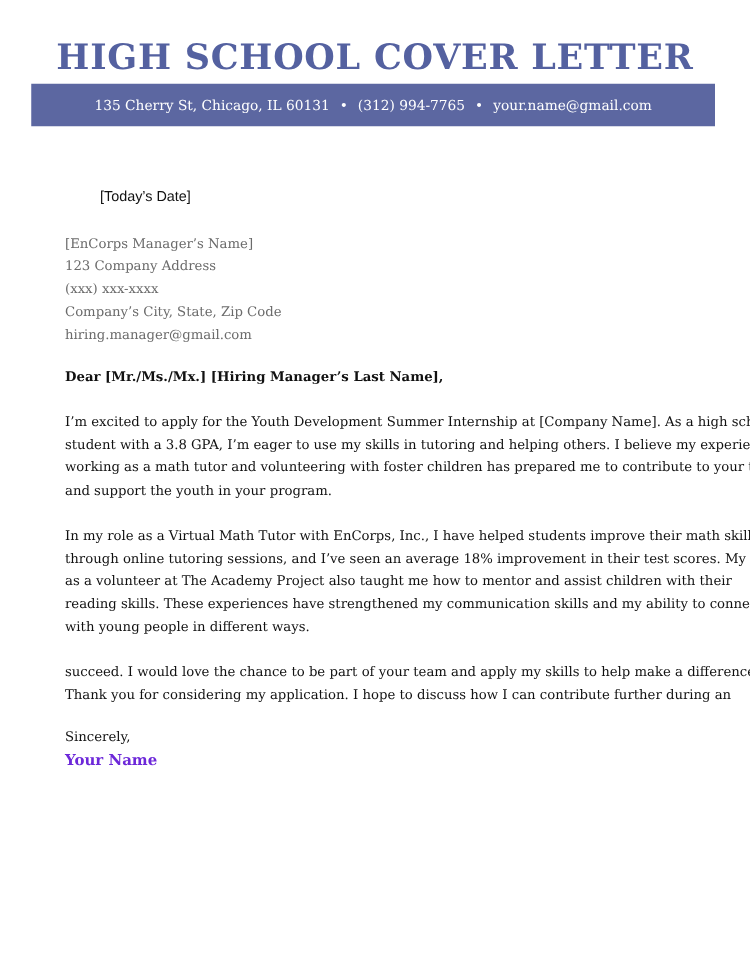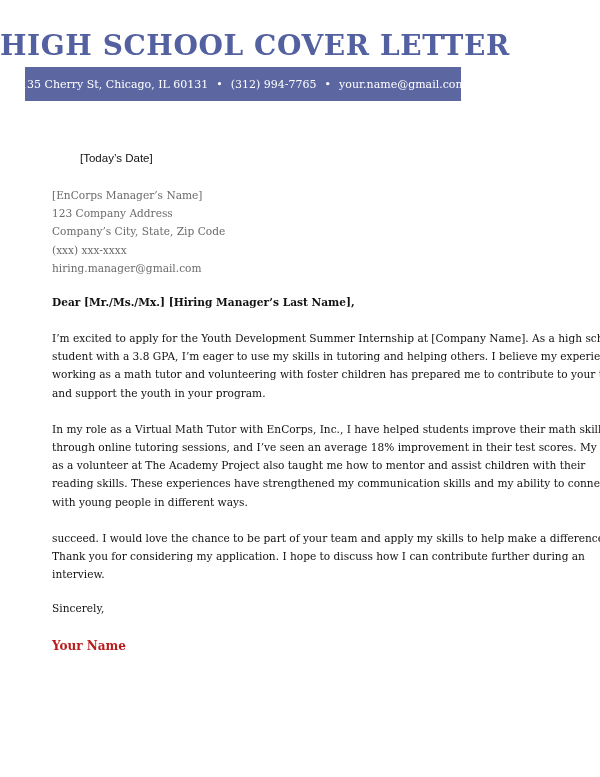--- a/index.html
+++ b/index.html
@@ -12,35 +12,35 @@
       height: 777px;
       position: relative;
       overflow: hidden;
       font-family: "DejaVu Serif", "Liberation Serif", serif;
       color: #1a1a1a;
     }
     .title {
       position: absolute;
       left: 0;
       top: 28px;
-      width: 496px;
+      width: 600px;
       text-align: center;
       font-family: "DejaVu Serif", serif;
       font-weight: bold;
       font-size: 28px;
       letter-spacing: 0.6px;
       color: #5461a0;
       line-height: 36px;
       white-space: nowrap;
     }
     .banner {
       position: absolute;
       left: 25px;
       top: 67px;
-      width: 436px;
+      width: 547px;
       height: 34px;
       background: #5c67a1;
       color: #ffffff;
       display: flex;
       align-items: center;
       justify-content: center;
       font-family: "DejaVu Serif", serif;
       font-size: 11px;
       white-space: nowrap;
     }
@@ -85,24 +85,23 @@
       line-height: 18.2px;
     }
     .para div { white-space: nowrap; }
     .closing {
       margin-top: 16px;
       font-size: 10.6px;
       color: #111111;
       line-height: 18px;
     }
     .signature {
-      margin-top: 20px;
       font-size: 12px;
       font-weight: bold;
-      color: #b91c1c;
+      color: #6d28d9;
       line-height: 18px;
     }
   </style>
 </head>
 <body>
 
 <div class="title">HIGH SCHOOL COVER LETTER</div>
 
 <div class="banner">
   <span>135 Cherry St, Chicago, IL 60131</span>
@@ -111,22 +110,22 @@
   <span class="sep">•</span>
   <span>your.name@gmail.com</span>
 </div>
 
 <div class="content">
   <div class="date">[Today’s Date]</div>
 
   <div class="recipient">
     <div>[EnCorps Manager’s Name]</div>
     <div>123 Company Address</div>
+    <div>(xxx) xxx-xxxx</div>
     <div>Company’s City, State, Zip Code</div>
-    <div>(xxx) xxx-xxxx</div>
     <div>hiring.manager@gmail.com</div>
   </div>
 
   <div class="salutation">Dear [Mr./Ms./Mx.] [Hiring Manager’s Last Name],</div>
 
   <div class="para">
     <div>I’m excited to apply for the Youth Development Summer Internship at [Company Name]. As a high school</div>
     <div>student with a 3.8 GPA, I’m eager to use my skills in tutoring and helping others. I believe my experience</div>
     <div>working as a math tutor and volunteering with foster children has prepared me to contribute to your team</div>
     <div>and support the youth in your program.</div>
@@ -136,18 +135,17 @@
     <div>In my role as a Virtual Math Tutor with EnCorps, Inc., I have helped students improve their math skills</div>
     <div>through online tutoring sessions, and I’ve seen an average 18% improvement in their test scores. My time</div>
     <div>as a volunteer at The Academy Project also taught me how to mentor and assist children with their</div>
     <div>reading skills. These experiences have strengthened my communication skills and my ability to connect</div>
     <div>with young people in different ways.</div>
   </div>
 
   <div class="para">
     <div>succeed. I would love the chance to be part of your team and apply my skills to help make a difference.</div>
     <div>Thank you for considering my application. I hope to discuss how I can contribute further during an</div>
-    <div>interview.</div>
   </div>
 
   <div class="closing">Sincerely,</div>
   <div class="signature">Your Name</div>
 </div>
 
 </body></html>

